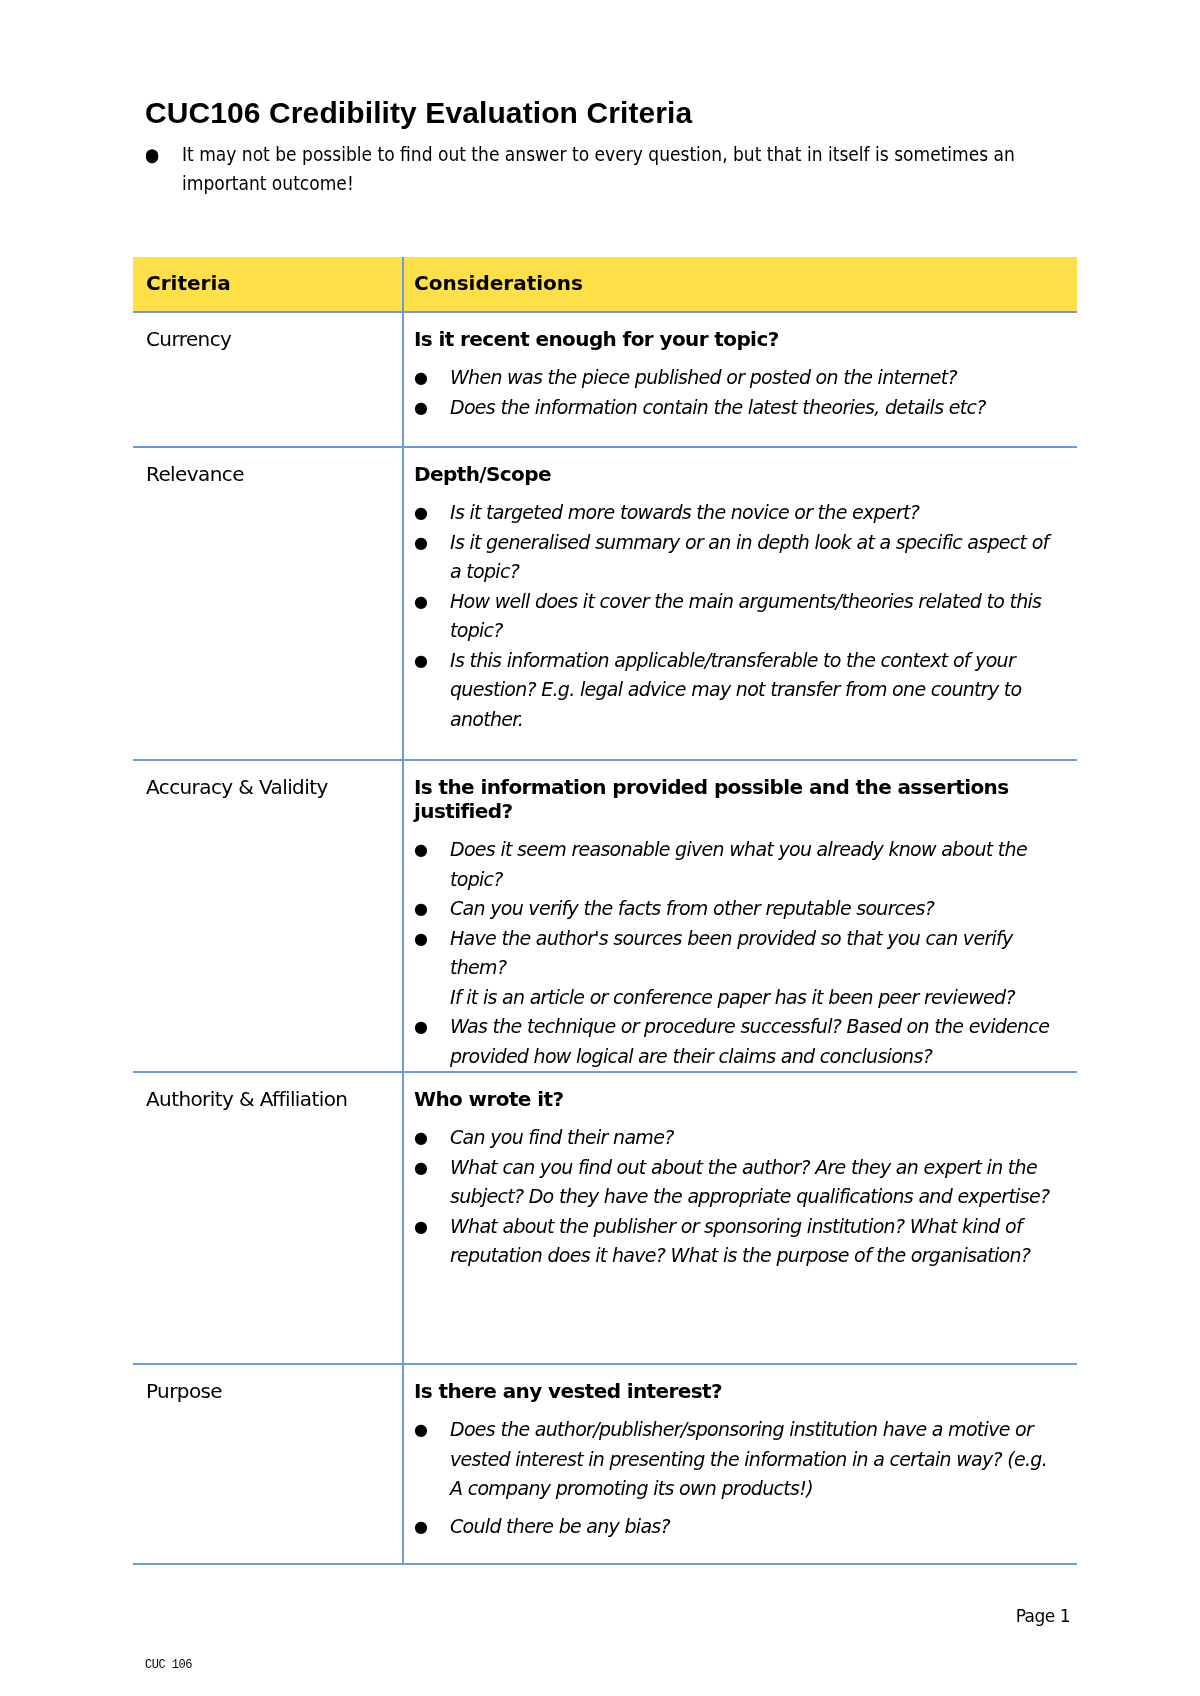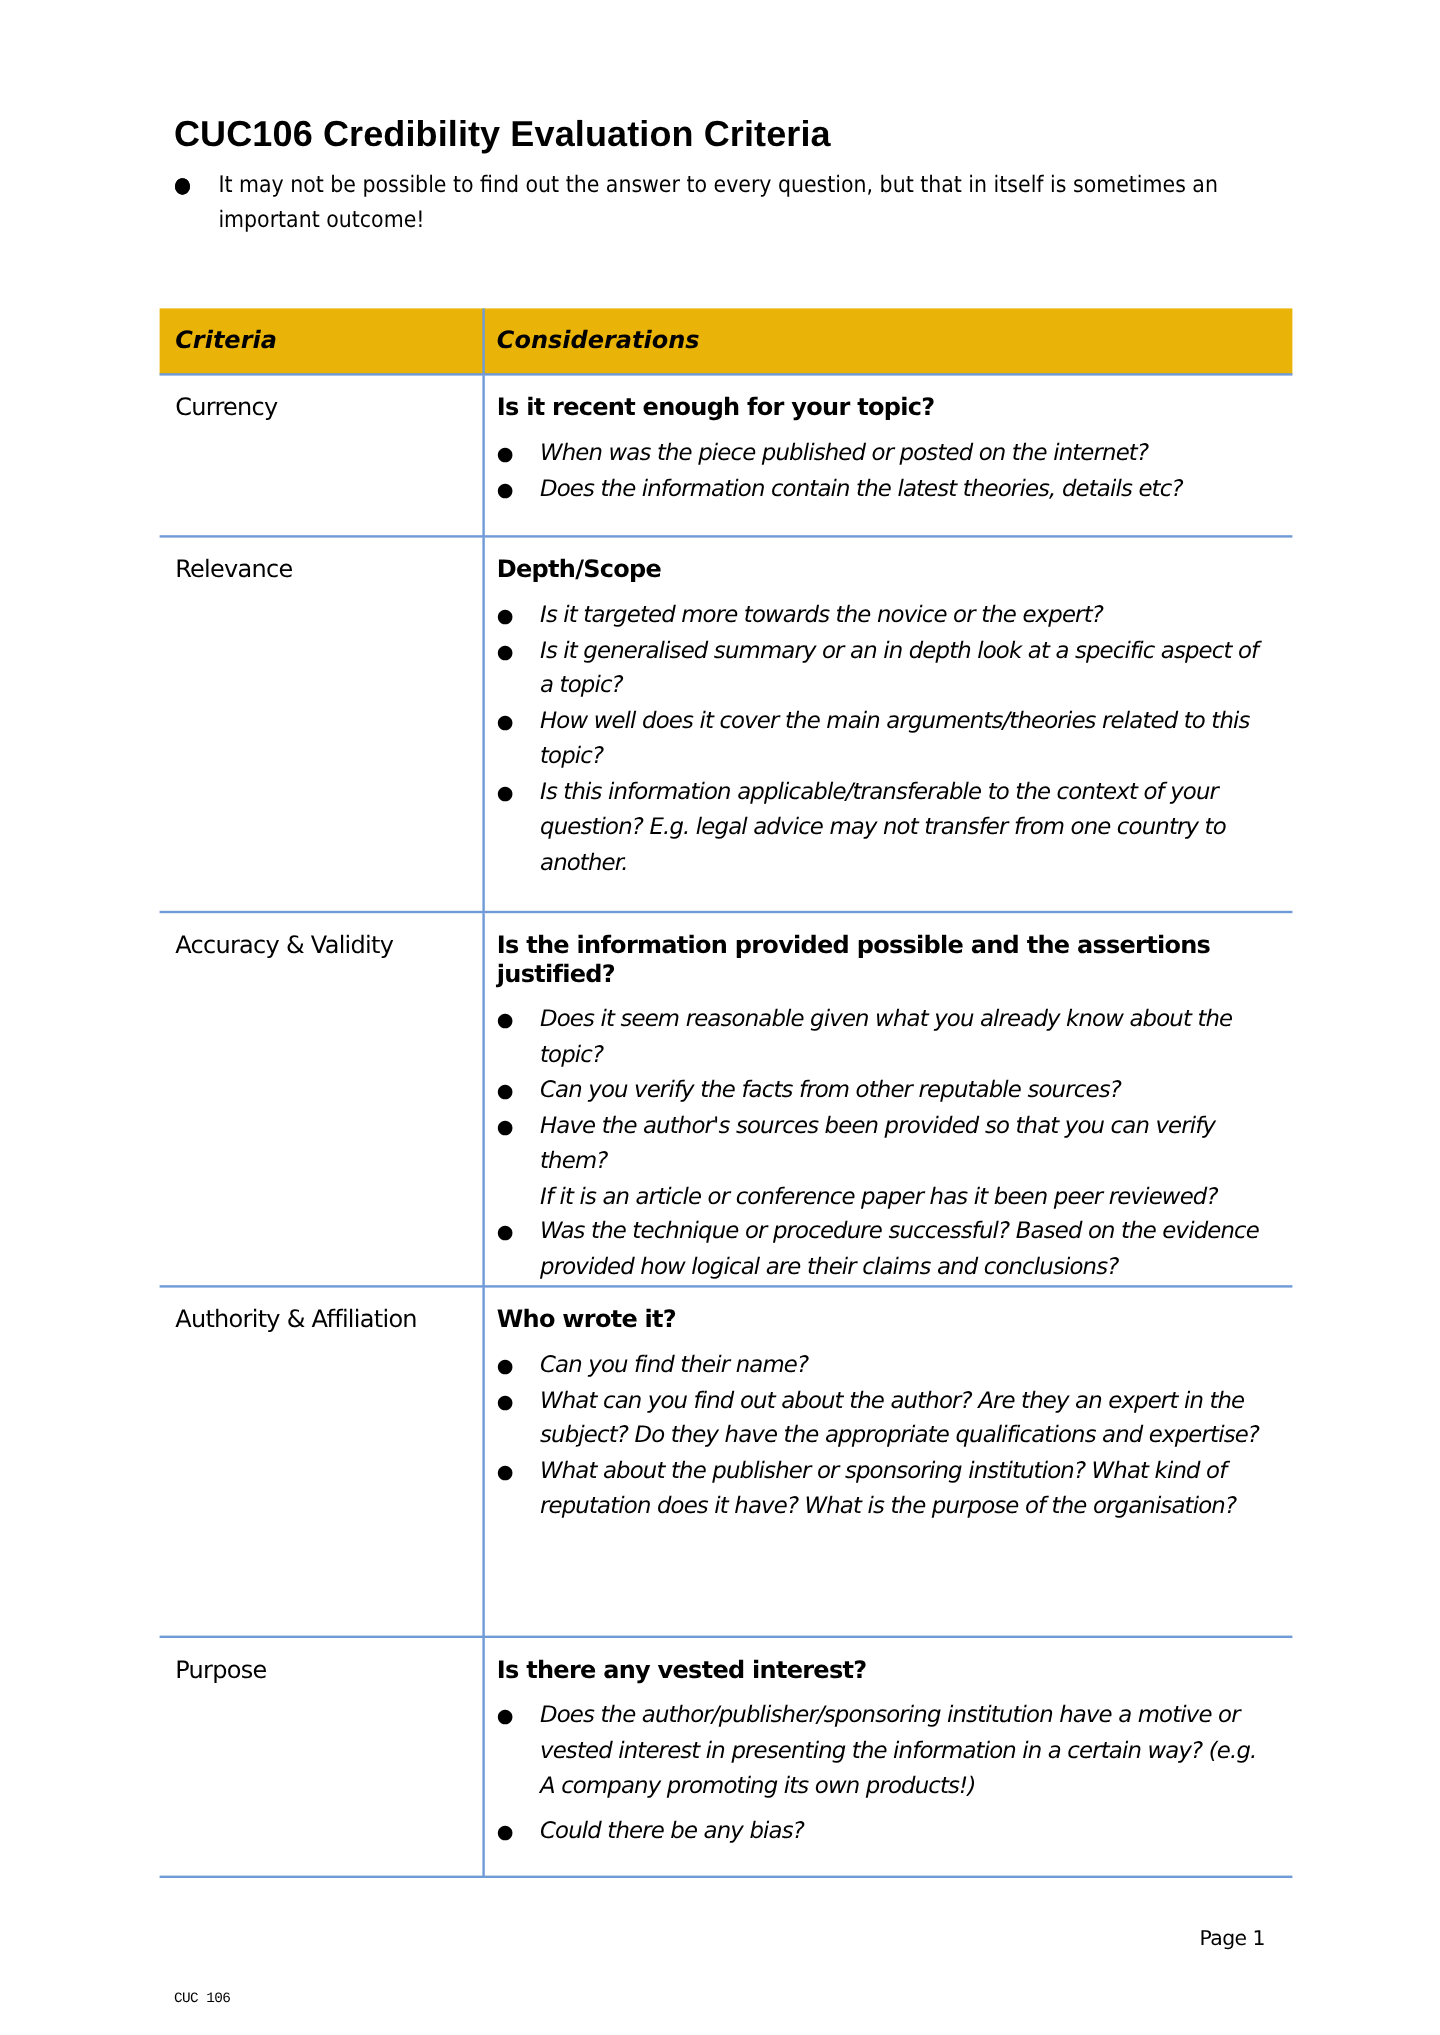--- a/index.html
+++ b/index.html
@@ -5,40 +5,40 @@
     html, body { margin: 0; padding: 0; background: #ffffff; }
     body { width: 1200px; height: 1696px; position: relative; font-family: "Liberation Sans", sans-serif; color: #000; overflow: hidden; }
     .page { position: absolute; left: 0; top: 0; width: 1200px; height: 1645px; }
     .title { position: absolute; left: 145px; top: 96px; font-size: 30px; font-weight: bold; font-family: "Liberation Sans", sans-serif; letter-spacing: 0.1px; margin: 0; }
     .intro { position: absolute; left: 145px; top: 140px; width: 880px; margin: 0; padding: 0; list-style: none; font-family: "DejaVu Sans Condensed", "DejaVu Sans", sans-serif; font-size: 19px; line-height: 29px; }
     .intro li { position: relative; padding-left: 37px; }
     .intro li .bullet { position: absolute; left: 0; top: 0; font-size: 18px; }
     .intro .txt { font-stretch: condensed; }
     table.criteria { position: absolute; left: 133px; top: 257px; width: 944px; border-collapse: collapse; font-family: "DejaVu Sans", sans-serif; }
     table.criteria th, table.criteria td { vertical-align: top; text-align: left; padding: 0; }
-    table.criteria thead tr { background: #eab308; font-style: italic; }
+    table.criteria thead tr { background: #fde047; }
     table.criteria thead th { height: 54px; font-weight: bold; font-size: 20px; border-bottom: 2px solid #6f9ad8; }
     table.criteria .col1 { width: 256px; border-right: 2px solid #6f9ad8; padding-left: 13px; }
     table.criteria .col2 { padding-left: 10px; padding-right: 20px; }
     table.criteria thead th span { display: block; padding-top: 14px; }
     table.criteria tbody tr td { border-bottom: 2px solid #6f9ad8; }
     .crit-label { display: block; font-weight: normal; font-size: 20px; padding-top: 14px; letter-spacing: -0.6px; }
     .cons-heading { display: block; font-weight: bold; font-size: 20px; padding-top: 14px; letter-spacing: -0.6px; }
     .cons-list { list-style: none; margin: 12px 0 0 0; padding: 0; font-style: italic; font-size: 19px; line-height: 29.5px; letter-spacing: -0.7px; }
     .cons-list li { position: relative; padding-left: 36px; }
     .cons-list li .bullet { position: absolute; left: 0; top: 0; font-style: normal; font-size: 16px; }
     .cons-list li .extra { display: block; }
     .row-currency td { height: 133px; }
     .row-relevance td { height: 311px; }
     .row-accuracy td { height: 310px; }
     .row-authority td { height: 290px; }
     .row-purpose td { height: 198px; }
     .gap-before { margin-top: 8px; }
     .footer-left { position: absolute; left: 145px; top: 1658px; font-family: Liberation Mono, monospace; font-size: 12px; letter-spacing: -0.5px; }
-    .footer-right { position: absolute; right: 146px; top: 1606px; font-family: "DejaVu Sans", sans-serif; font-size: 17px; letter-spacing: -0.5px; }
+    .footer-right { position: absolute; right: 130px; top: 1606px; font-family: "DejaVu Sans", sans-serif; font-size: 17px; letter-spacing: -0.5px; }
   </style>
 </head>
 <body>
 
 <div class="page">
 
   <h1 class="title">CUC106 Credibility Evaluation Criteria</h1>
 
   <ul class="intro">
     <li>

